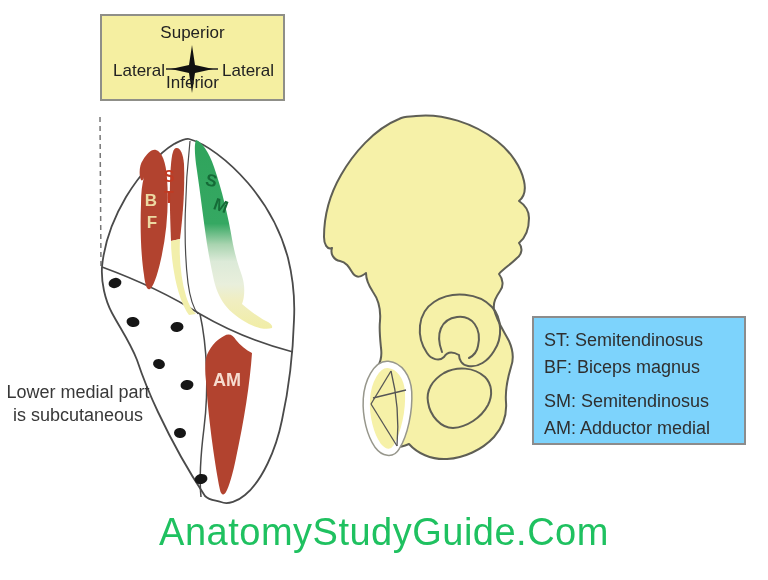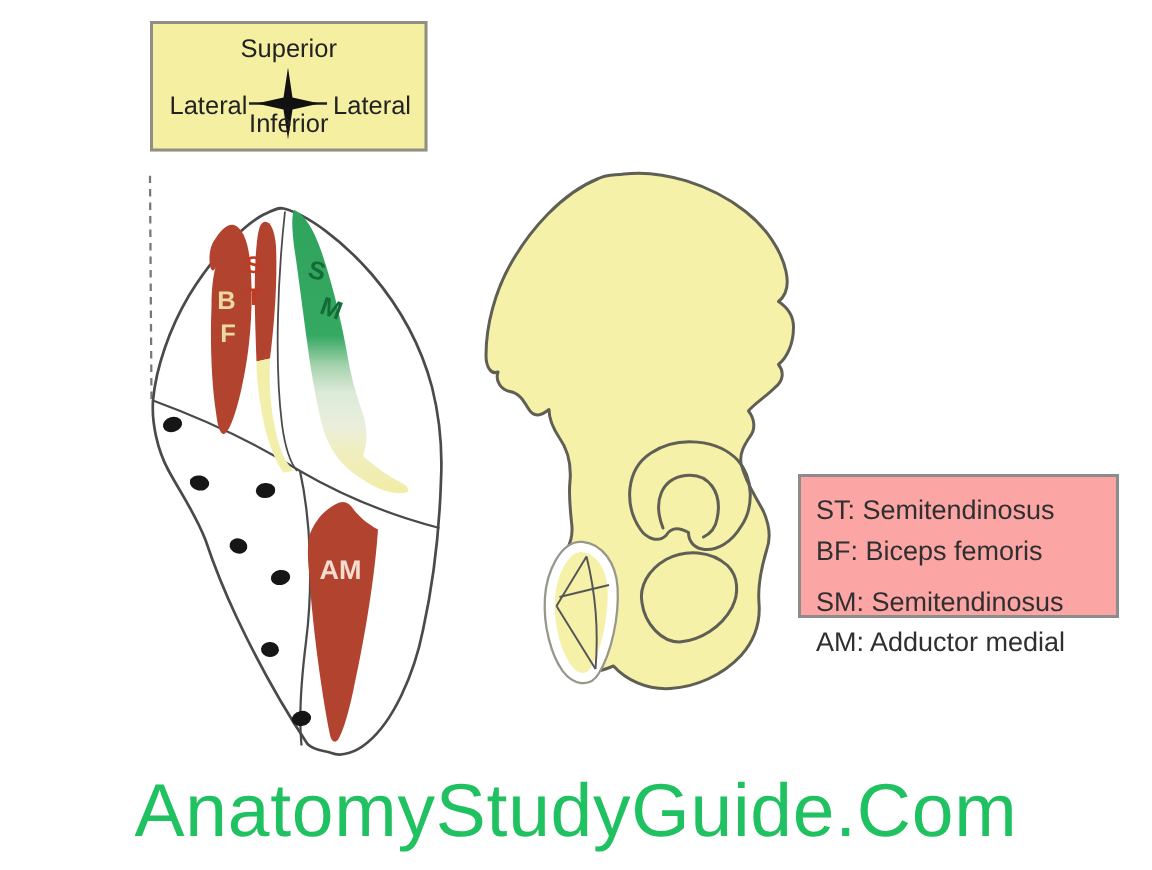--- a/index.html
+++ b/index.html
@@ -18,29 +18,29 @@
 
   .connector{position:absolute;left:96px;top:117px;}
 
   .diagram-svg{position:absolute;}
 
   
   .note{position:absolute;left:2px;top:381px;width:152px;text-align:center;
         font-size:18px;line-height:1.3;color:#383838;}
 
   
-  .legend-box{position:absolute;left:532px;top:316px;width:214px;height:96px;
-              background:#fca5a5;border:2px solid #8c8c8c;box-sizing:border-box;
+  .legend-box{position:absolute;left:532px;top:316px;width:214px;height:129px;
+              background:#7dd3fc;border:2px solid #8c8c8c;box-sizing:border-box;
               padding:9px 0 0 10px;}
   .legend-row{font-size:18px;color:#2f2f2f;line-height:27px;white-space:nowrap;}
   .legend-row.gap{margin-top:7px;}
 
   
   .watermark{position:absolute;left:0;top:511px;width:768px;text-align:center;
-             font-size:50px;letter-spacing:0.5px;color:#1fc160;}
+             font-size:38px;letter-spacing:0.5px;color:#1fc160;}
 
   text.mlabel{font-weight:bold;font-family:"Liberation Sans",sans-serif;}
 </style>
 </head>
 <body>
 
 <div id="stage">
 
   <div class="compass-box">
     <svg class="compass-star" width="181" height="99" viewBox="0 0 181 99">
@@ -117,20 +117,24 @@
 
     <text class="mlabel" x="151" y="206" font-size="17" fill="#ecd9a2" text-anchor="middle">B</text>
     <text class="mlabel" x="152" y="228" font-size="17" fill="#ecd9a2" text-anchor="middle">F</text>
     <text class="mlabel" x="169" y="182" font-size="16" fill="#c13a22" text-anchor="middle">S</text>
     <text class="mlabel" x="169" y="203" font-size="16" fill="#c13a22" text-anchor="middle">T</text>
     <text class="mlabel" x="210" y="186" font-size="17" fill="#156b37" text-anchor="middle" transform="rotate(14 210 186)">S</text>
     <text class="mlabel" x="219" y="211" font-size="17" fill="#156b37" text-anchor="middle" transform="rotate(20 219 211)">M</text>
     <text class="mlabel" x="227" y="386" font-size="18" fill="#f6dccf" text-anchor="middle">AM</text>
   </svg>
 
+  <div class="note">
+    <div>Lower medial part</div>
+    <div>is subcutaneous</div>
+  </div>
 
   <svg class="diagram-svg" style="left:320px;top:105px;" width="225" height="370" viewBox="320 105 225 370">
 
     <path d="M 416,116 C 442,113 474,123 497,141 C 511,152 521,167 524,181
          C 526,190 524,197 519,201 C 525,205 529,211 529,218
          C 529,229 525,238 519,243 C 523,248 522,254 517,258
          C 510,265 503,269 499,274 C 503,279 504,286 500,291
          C 496,297 493,302 494,309 C 497,322 504,331 509,341
          C 513,350 514,359 511,367 C 508,377 505,390 506,402
          C 507,415 503,427 494,437 C 482,450 464,458 447,459
@@ -165,20 +169,20 @@
         <path d="M 391,371 L 371,404"></path>
         <path d="M 371,404 L 397,446"></path>
         <path d="M 391,371 C 397,395 399,422 397,446"></path>
         <path d="M 373,398 L 406,390"></path>
       </g>
     </g>
   </svg>
 
   <div class="legend-box">
     <div class="legend-row">ST: Semitendinosus</div>
-    <div class="legend-row">BF: Biceps femoris</div>
+    <div class="legend-row">BF: Biceps magnus</div>
     <div class="legend-row gap">SM: Semitendinosus</div>
     <div class="legend-row">AM: Adductor medial</div>
   </div>
 
   <div class="watermark">AnatomyStudyGuide.Com</div>
 
 </div>
 
 </body></html>

